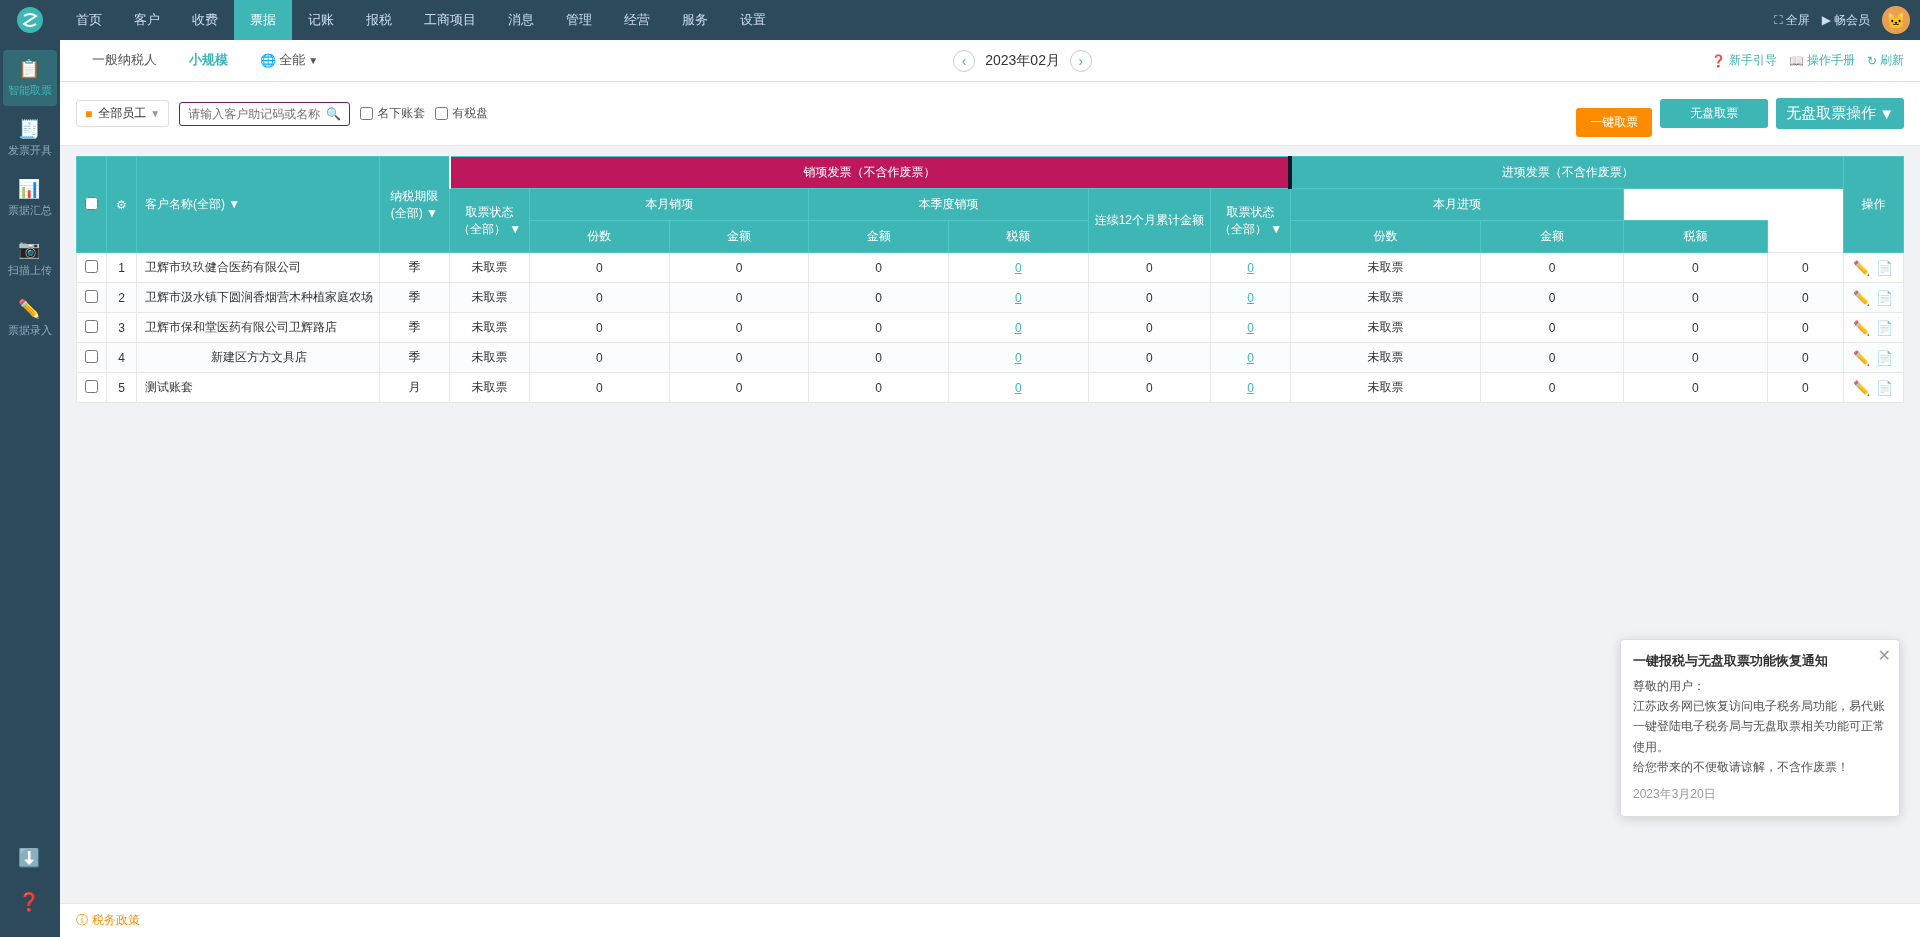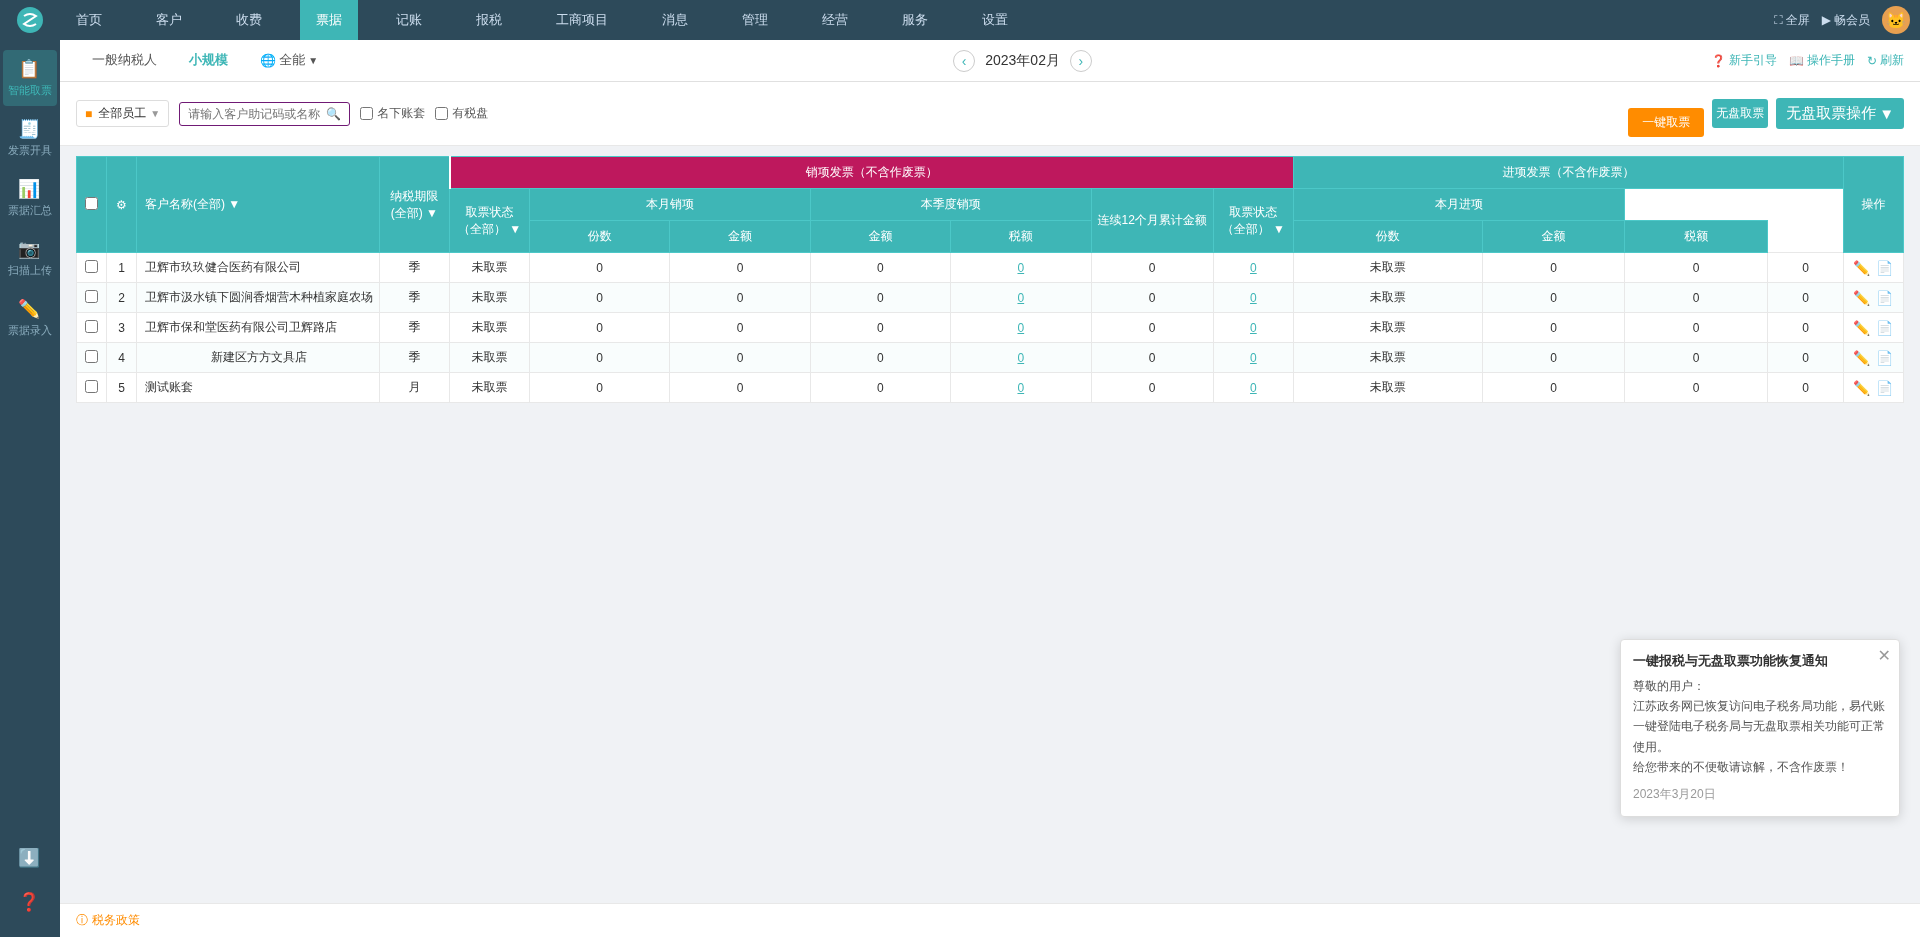--- a/index.html
+++ b/index.html
@@ -17,21 +17,21 @@
     }
     .top-nav .logo {
       width: 40px;
       height: 40px;
       display: flex;
       align-items: center;
       justify-content: center;
       margin-right: 10px;
     }
     .top-nav .logo svg { width: 28px; height: 28px; }
-    .nav-items { display: flex; align-items: flex-start; flex: 1; gap: 22px; }
+    .nav-items { display: flex; align-items: flex-start; flex: 1; }
     .nav-item {
       padding: 0 16px;
       height: 40px;
       display: flex;
       align-items: center;
       cursor: pointer;
       color: #cde;
       font-size: 13px;
     }
     .nav-item.active { background: #3eb6b6; color: #fff; }
@@ -136,21 +136,21 @@
     .search-box input {
       border: none;
       outline: none;
       font-size: 12px;
       width: 100%;
       color: #999;
     }
     .checkbox-label { display: flex; align-items: center; gap: 4px; font-size: 12px; color: #555; cursor: pointer; }
     .toolbar-right { margin-left: auto; display: flex; align-items: center; gap: 8px; }
     .btn-primary { background: #ff8c00; color: #fff; border: none; border-radius: 3px; padding: 6px 14px; cursor: pointer; font-size: 12px; margin-top: 18px; }
-    .btn-default { background: #3eb6b6; color: #fff; border: none; border-radius: 3px; padding: 6px 4px; cursor: pointer; font-size: 12px; }
+    .btn-default { background: #3eb6b6; color: #fff; border: none; border-radius: 3px; padding: 6px 30px; cursor: pointer; font-size: 12px; }
     .btn-dropdown { background: #3eb6b6; color: #fff; border: none; border-radius: 3px; padding: 6px 10px; cursor: pointer; font-size: 15px; display: flex; align-items: center; gap: 3px; }
 
     
     .table-wrap { flex: 1; overflow: auto; padding: 10px 16px; }
     table { width: 100%; border-collapse: collapse; background: #fff; }
     th {
       background: #3eb6b6;
       color: #fff;
       padding: 7px 6px;
       font-size: 12px;
@@ -351,21 +351,21 @@
       <table>
         <thead>
           <tr>
             <th rowspan="3" style="width:30px;">
               <input type="checkbox" style="">
             </th>
             <th rowspan="3" style="width:30px;">⚙</th>
             <th rowspan="3" style="width:220px; text-align:left; padding-left:8px;">客户名称(全部) ▼</th>
             <th rowspan="3" style="width:70px;">纳税期限<br>(全部) ▼</th>
             <th colspan="7" style="background:#be185d; border-left:2px solid #fff;">销项发票（不含作废票）</th>
-            <th colspan="4" style="background:#3eb6b6; border-left:1px solid #0f172a;">进项发票（不含作废票）</th>
+            <th colspan="4" style="background:#3eb6b6; border-left:4px solid #0f172a;">进项发票（不含作废票）</th>
             <th rowspan="3" style="width:60px;">操作</th>
           </tr>
           <tr>
             <th rowspan="2" style="width:80px;">取票状态<br>（全部） ▼</th>
             <th colspan="2">本月销项</th>
             <th colspan="2">本季度销项</th>
             <th rowspan="2" style="width:100px;">连续12个月累计金额</th>
             <th rowspan="2" style="width:80px;">取票状态<br>（全部） ▼</th>
             <th colspan="2">本月进项</th>
           </tr>

